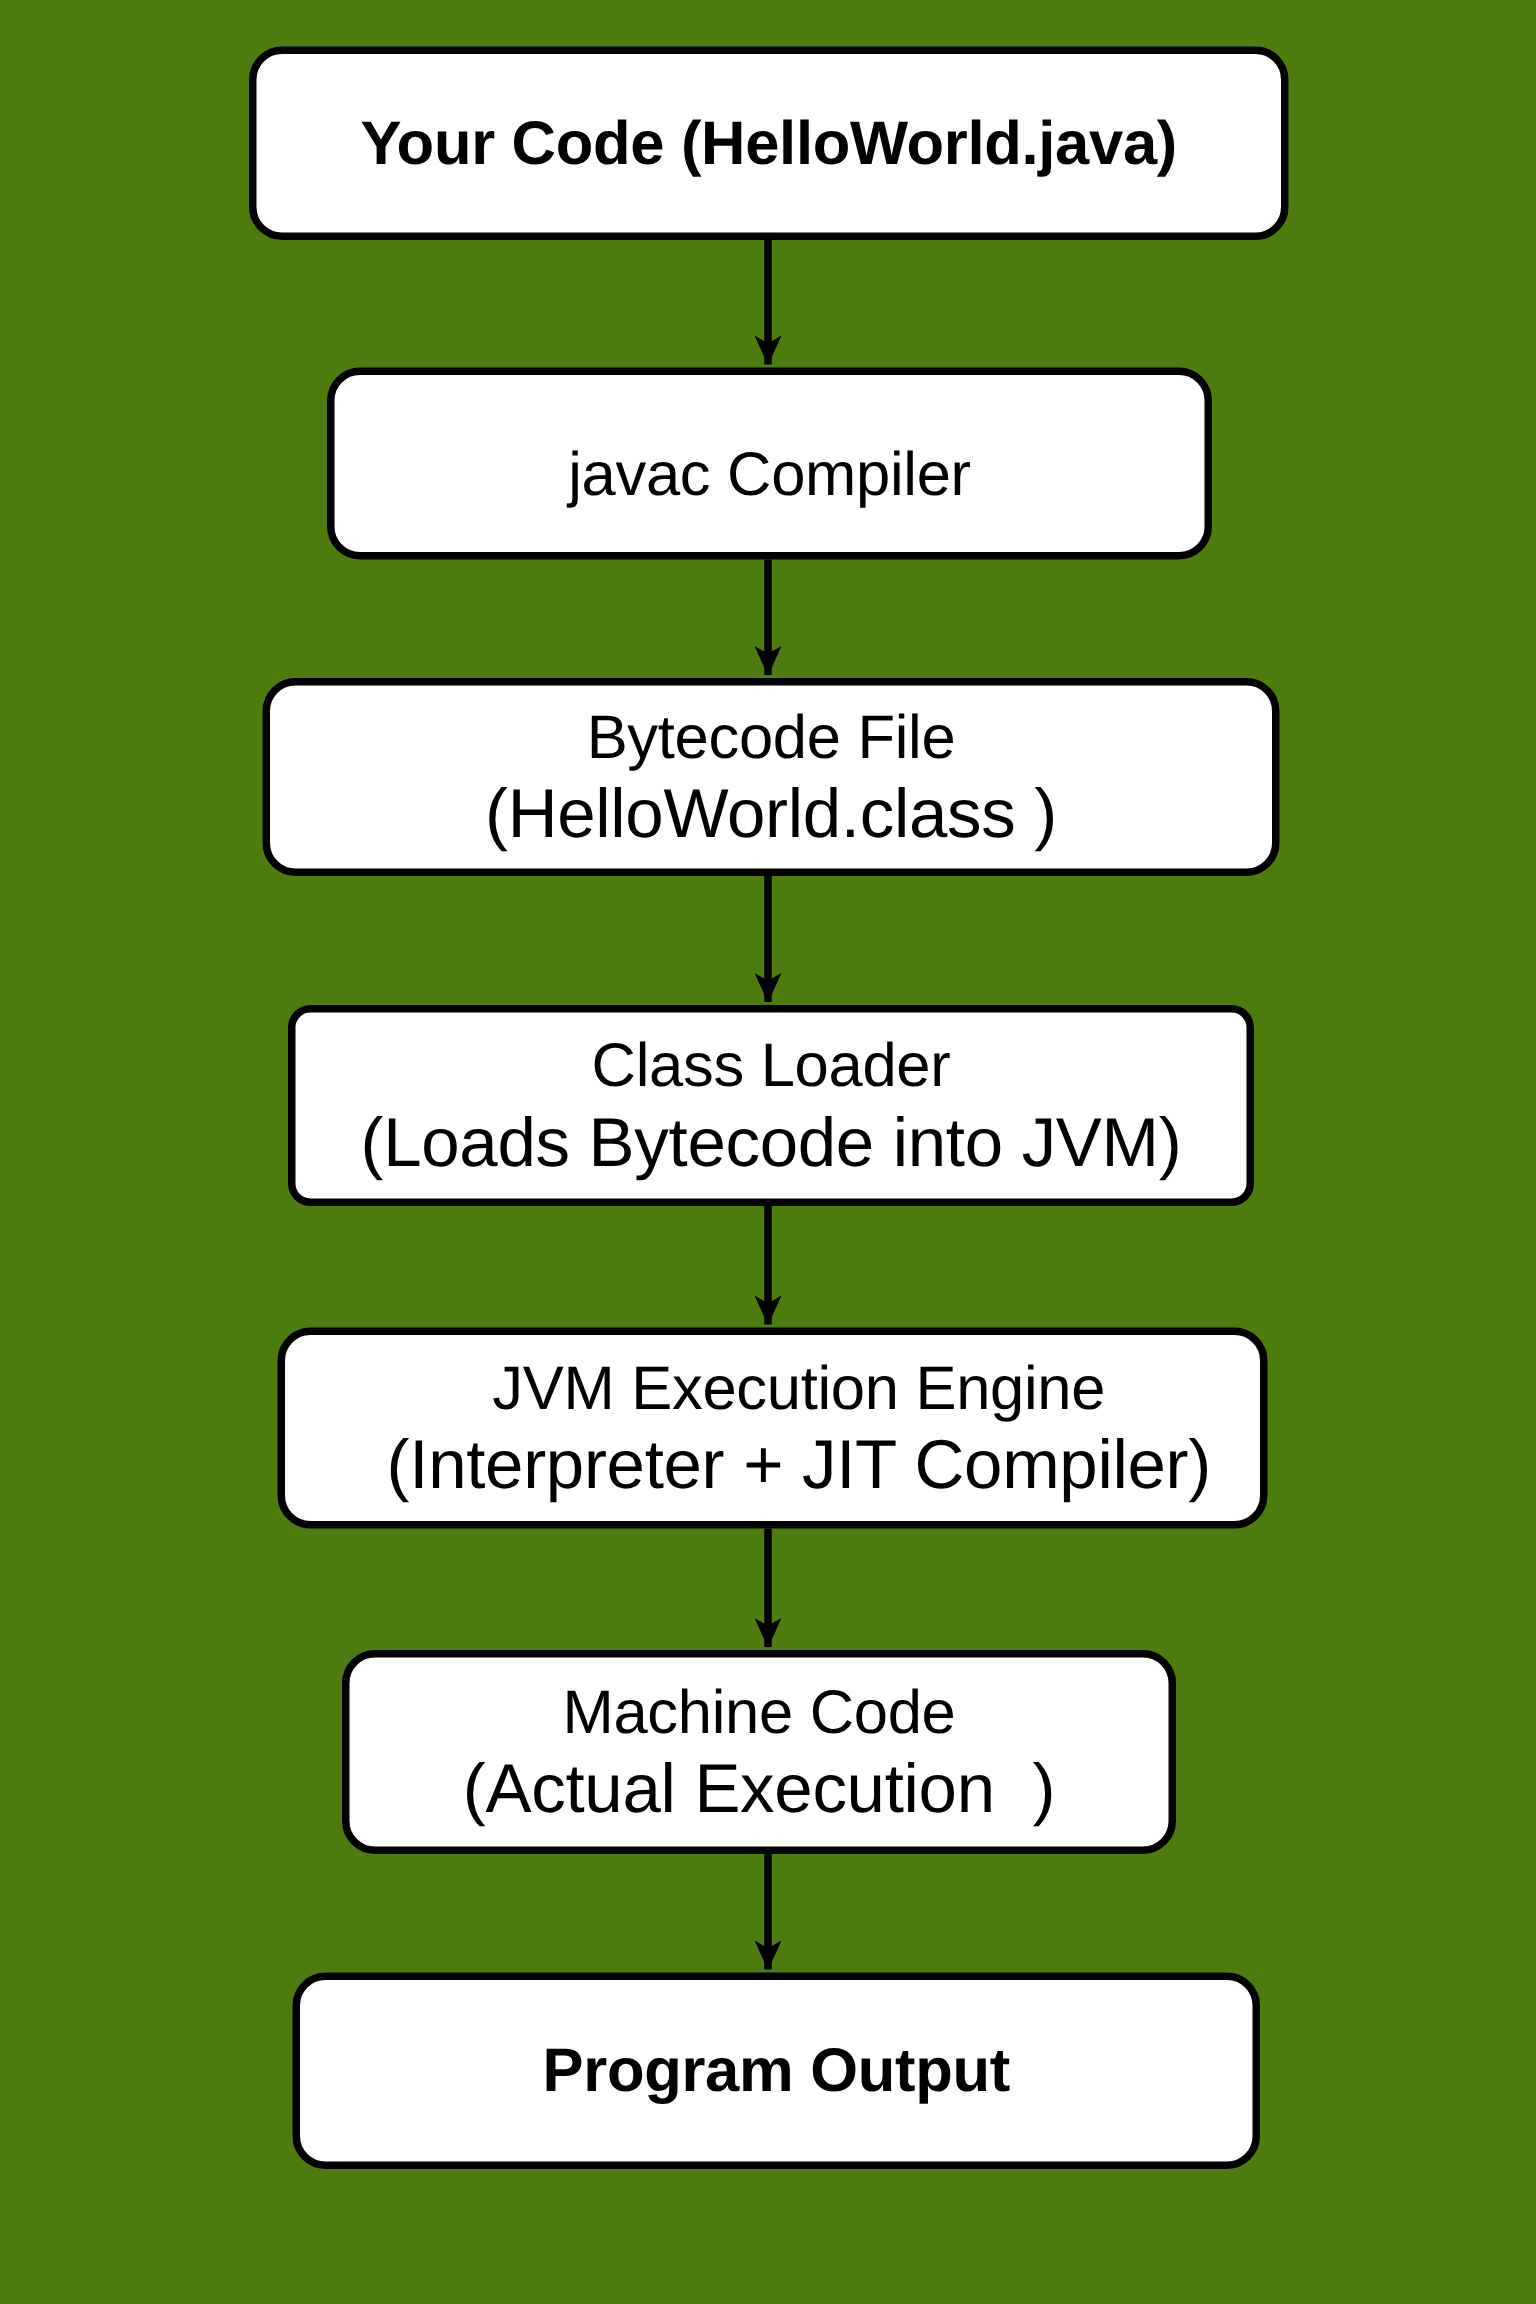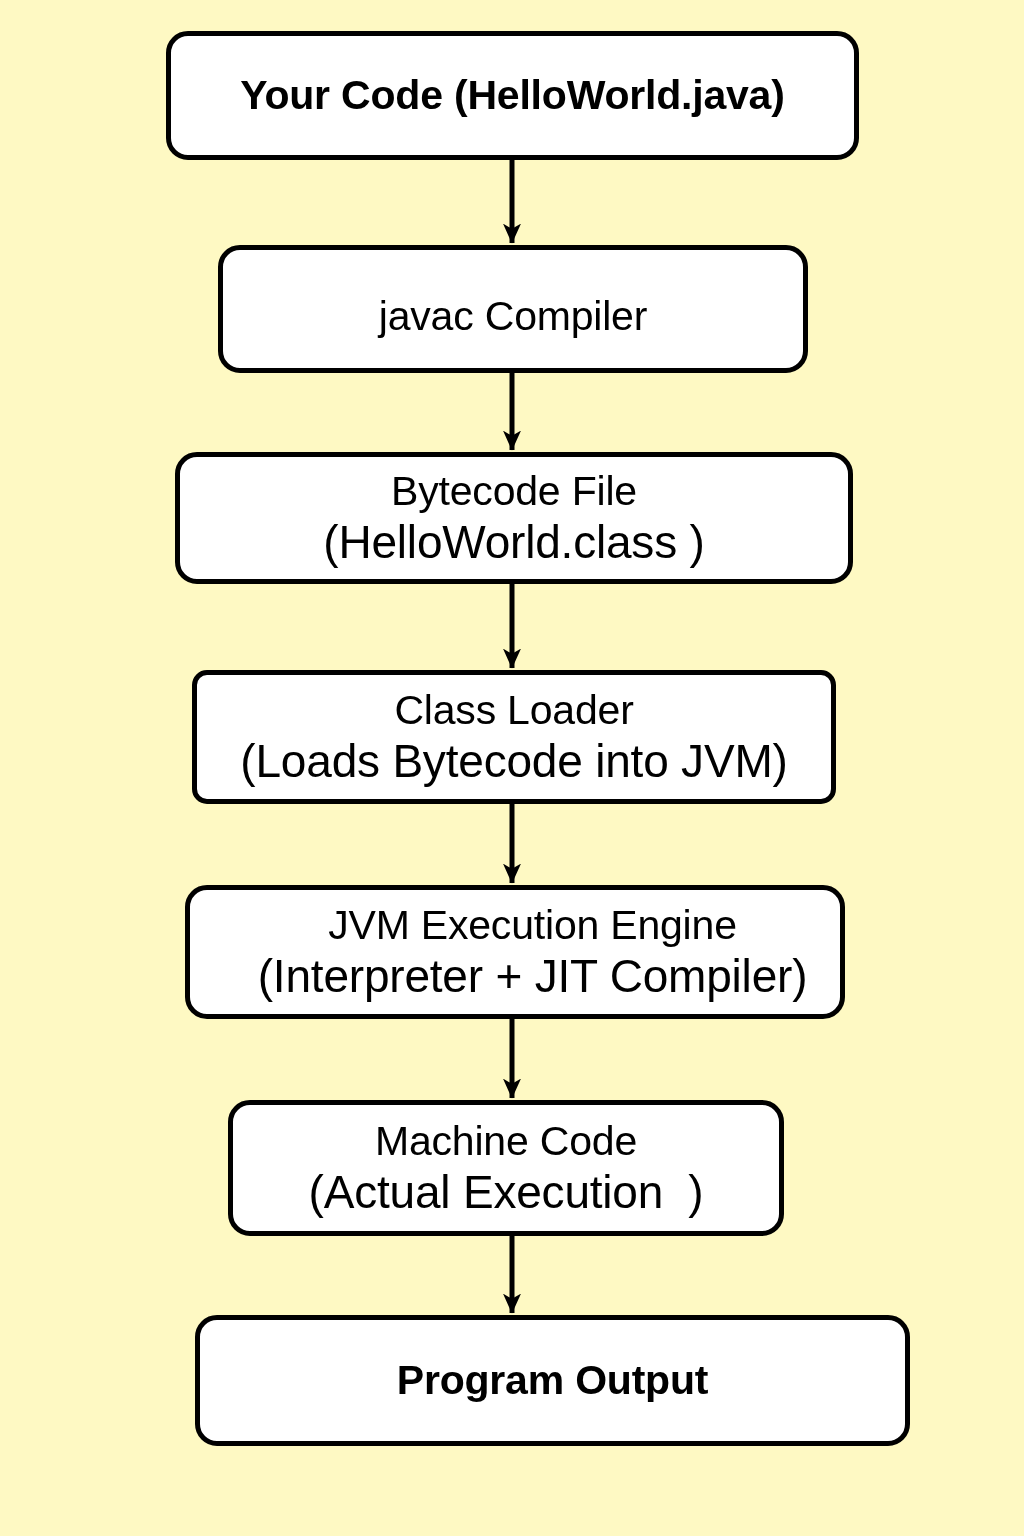--- a/index.html
+++ b/index.html
@@ -11,21 +11,21 @@
   body {
     width: 1024px;
     height: 1536px;
     font-family: "Liberation Sans", sans-serif;
     overflow: hidden;
   }
   #flow-root {
     position: relative;
     width: 1024px;
     height: 1536px;
-    background: #fef9c3;
+    background: #4d7c0f;
   }
   #flow-svg {
     position: absolute;
     top: 0;
     left: 0;
     width: 1024px;
     height: 1536px;
   }
   .node-box {
     position: absolute;
@@ -57,21 +57,21 @@
   .w-regular { font-weight: 400; margin-top: 14px; }
   .w-bold { font-weight: 400; text-align: center; }
 
   
   #node-your-code       { left:166px; top:31px;   width:693px; height:129px; }
   #node-javac           { left:218px; top:245px;  width:590px; height:128px; }
   #node-bytecode        { left:175px; top:452px;  width:678px; height:132px; }
   #node-class-loader    { left:192px; top:670px;  width:644px; height:134px;border-radius:15px; }
   #node-exec-engine     { left:185px; top:885px;  width:660px; height:134px;padding-left:35px; }
   #node-machine-code    { left:228px; top:1100px; width:556px; height:136px; }
-  #node-program-output  { left:195px; top:1315px; width:715px; height:131px; }
+  #node-program-output  { left:195px; top:1315px; width:645px; height:131px; }
 </style>
 </head>
 <body>
 
 <div id="flow-root">
 
   <svg id="flow-svg" viewBox="0 0 1024 1536" xmlns="http://www.w3.org/2000/svg" aria-hidden="true">
     <defs>
 
       <marker id="arrowhead" viewBox="0 0 20 18" refX="19.4" refY="9" markerWidth="20" markerHeight="18" orient="auto" markerUnits="userSpaceOnUse">

